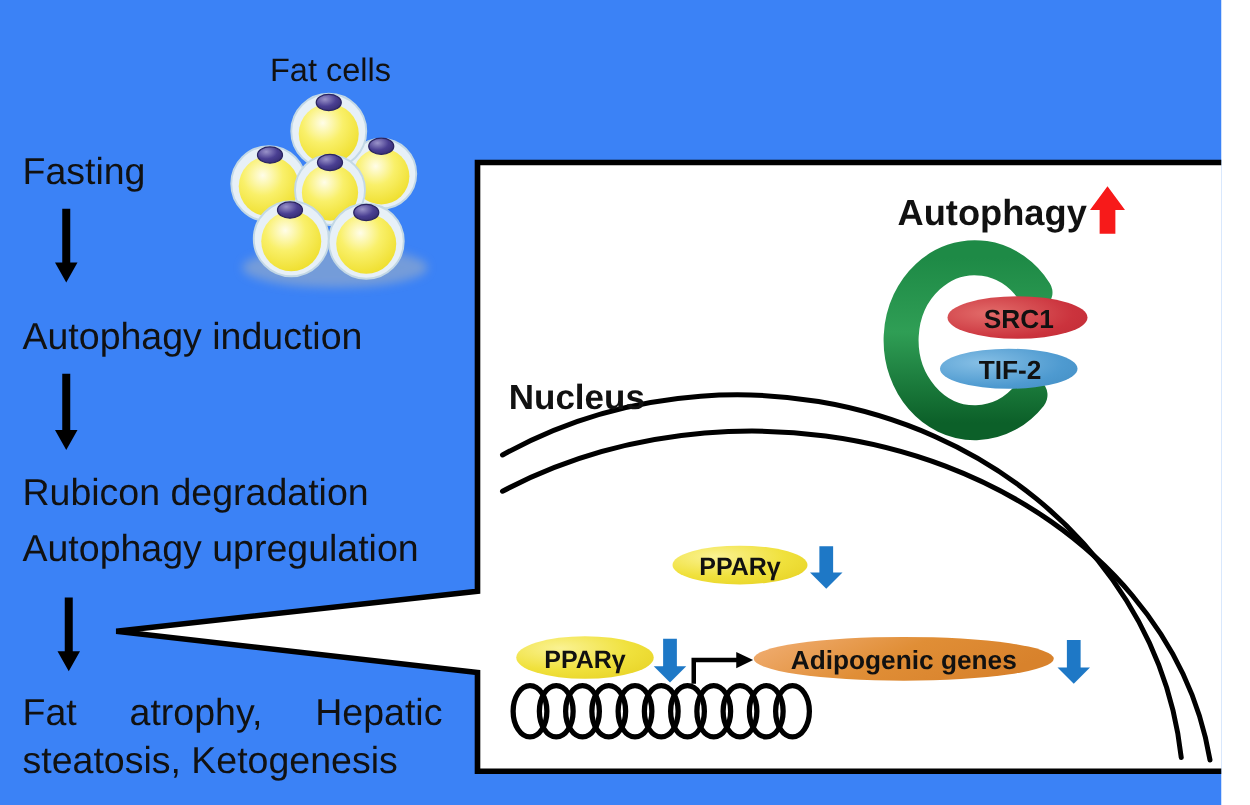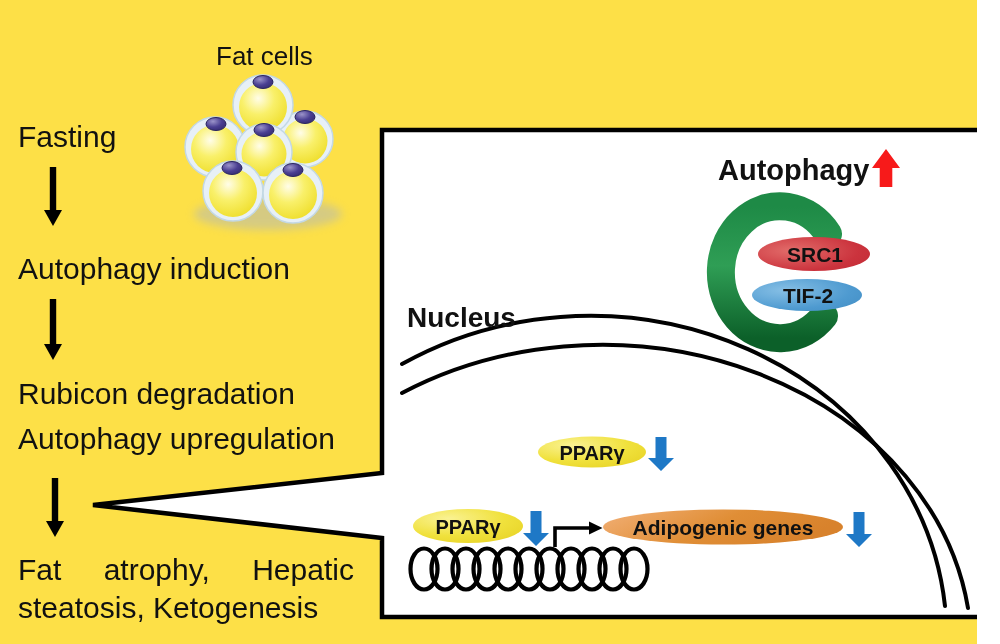--- a/index.html
+++ b/index.html
@@ -1,16 +1,16 @@
 <!DOCTYPE html>
 <html><head>
 <meta charset="utf-8">
 <style>
   html,body{margin:0;padding:0;background:#ffffff;}
-  .stage{position:relative;width:977px;height:644px;background:#fde047;overflow:hidden;}
+  .stage{position:relative;width:977px;height:644px;background:#3b82f6;overflow:hidden;}
   svg{display:block;}
   text{font-family:"Liberation Sans","DejaVu Sans",sans-serif;fill:#111111;}
   .flow-text{font-size:30px;font-weight:400;}
   .flow-text-justified{font-size:30px;font-weight:400;word-spacing:34px;}
   .small-label{font-size:26px;font-weight:400;}
   .bold-28{font-size:28px;font-weight:700;}
   .bold-29{font-size:29px;font-weight:700;}
   .oval-label{font-size:20px;font-weight:700;text-anchor:middle;}
   .oval-label-lg{font-size:21px;font-weight:700;text-anchor:middle;}
 </style>

